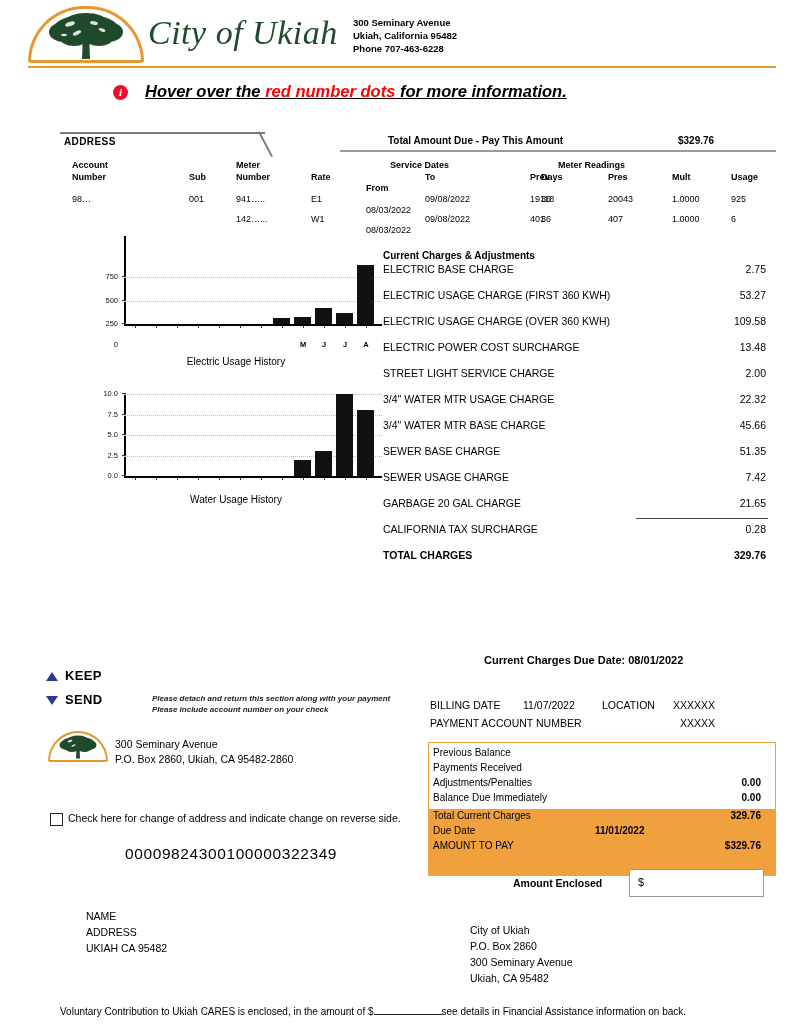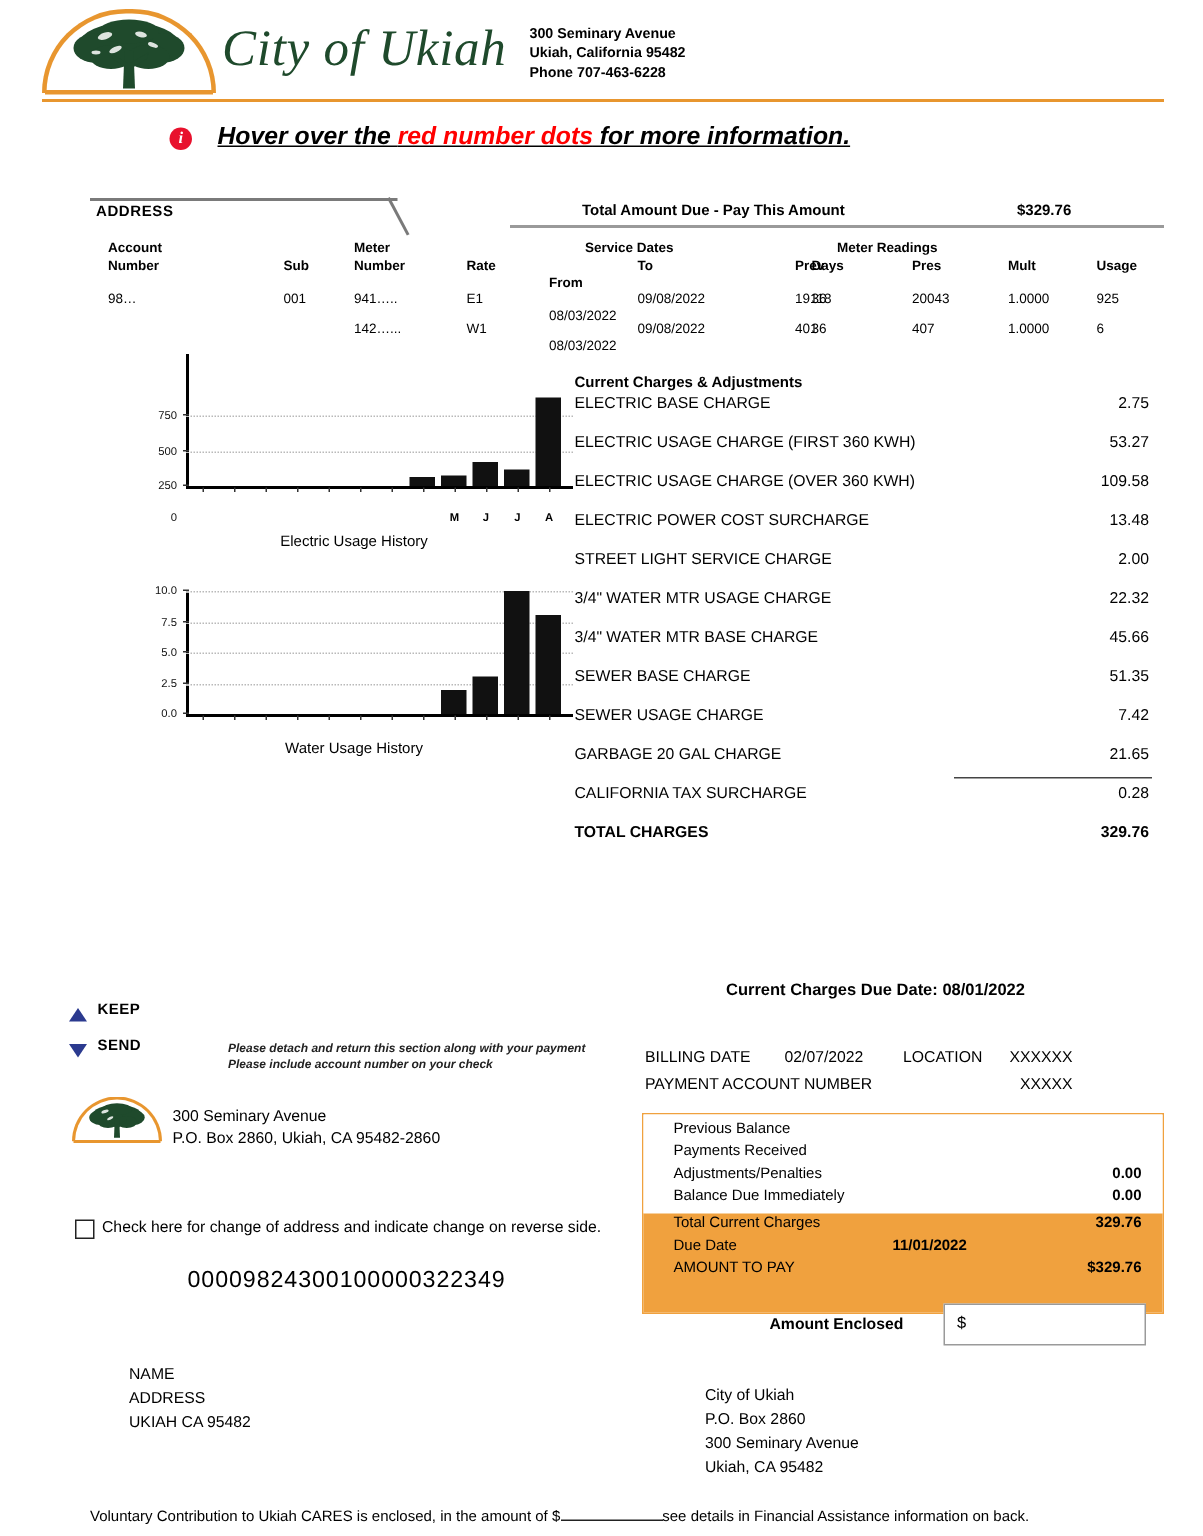--- a/index.html
+++ b/index.html
@@ -102,21 +102,21 @@
 
   
   .due-head { position:absolute; left:484px; top:654px; font-size:11px; font-weight:bold; white-space:nowrap; }
 
   .keep-row { position:absolute; left:46px; top:670px; }
   .send-row { position:absolute; left:46px; top:694px; }
   .arrow-up, .arrow-down { position:absolute; left:0; top:2px; width:0; height:0;
      border-left:6px solid transparent; border-right:6px solid transparent; }
   .arrow-up { border-bottom:9px solid #2B3A8F; }
   .arrow-down { border-top:9px solid #2B3A8F; }
-  .ks-label { position:absolute; left:19px; top:-2px; font-size:10px; font-weight:bold; letter-spacing:.3px; }
+  .ks-label { position:absolute; left:19px; top:-2px; font-size:13px; font-weight:bold; letter-spacing:.3px; }
 
   .detach { position:absolute; left:152px; top:693px; font-size:8px; font-style:italic; font-weight:bold; line-height:11px; color:#222; }
 
   .remit-logo { position:absolute; left:48px; top:731px; width:62px; height:34px; }
   .remit-arc { position:absolute; left:0; top:0; width:60px; height:30px; border:2px solid #E8962F;
                border-bottom:none; border-radius:30px 30px 0 0; box-sizing:border-box; }
   .remit-base { position:absolute; left:1px; top:29px; width:58px; height:2px; background:#E8962F; }
   .remit-tree { position:absolute; left:9px; top:3px; }
   .remit-addr { position:absolute; left:115px; top:737px; font-size:10.5px; line-height:15px; }
 
@@ -126,21 +126,21 @@
   .bb-v { position:absolute; left:93px; }
   .bb-loc-k { position:absolute; left:172px; }
   .bb-loc-v { position:absolute; left:243px; }
   .bb-pan-v { position:absolute; left:250px; }
 
   
   .paybox { position:absolute; left:428px; top:742px; width:348px; border:1.5px solid #E8962F; box-sizing:border-box; }
   .pb-white { background:#fff; padding:4px 0 2px 0; }
   .pb-orange { background:#F0A13E; padding:1px 0 20px 0; }
   .pb-row { position:relative; height:15px; font-size:10px; }
-  .pb-row .k { position:absolute; left:20px; top:0; }
+  .pb-row .k { position:absolute; left:4px; top:0; }
   .pb-row .v { position:absolute; right:14px; top:0; font-weight:bold; }
   .pb-row .mid { position:absolute; left:166px; top:0; font-weight:bold; }
 
   .chk-row { position:absolute; left:50px; top:812px; font-size:10.5px; }
   .chkbox { position:absolute; left:0; top:1px; width:11px; height:11px; border:1.5px solid #222; background:#fff; }
   .chk-label { position:absolute; left:18px; top:0; white-space:nowrap; }
 
   .barnum { position:absolute; left:125px; top:845px; font-size:15.5px; letter-spacing:.6px; }
 
   .amt-encl-label { position:absolute; left:513px; top:877px; font-size:10.5px; font-weight:bold;text-align:right; }
@@ -415,21 +415,21 @@
     </svg>
   </div>
   <div class="remit-addr">
     <div>300 Seminary Avenue</div>
     <div>P.O. Box 2860, Ukiah, CA 95482-2860</div>
   </div>
 
   <div class="billing-block">
     <div class="bb-row">
       <span class="bb-k">BILLING DATE</span>
-      <span class="bb-v">02/07/2022</span>
+      <span class="bb-v">11/07/2022</span>
       <span class="bb-loc-k">LOCATION</span>
       <span class="bb-loc-v">XXXXXX</span>
     </div>
     <div class="bb-row">
       <span class="bb-k">PAYMENT ACCOUNT NUMBER</span>
       <span class="bb-pan-v">XXXXX</span>
     </div>
   </div>
 
   <div class="paybox" style="border-color: rgb(240, 161, 62);">

